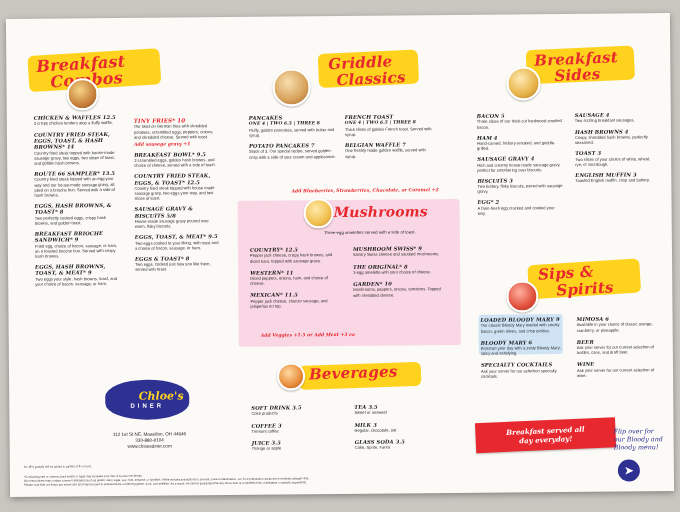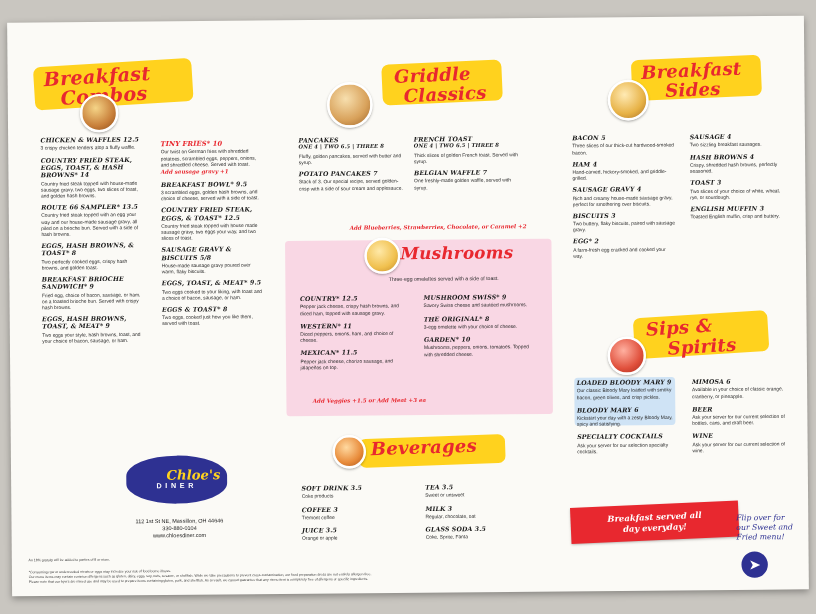--- a/index.html
+++ b/index.html
@@ -367,22 +367,22 @@
 
       <div class="ribbon" style="left:466px;top:406px;width:140px;height:30px;">
         <div>
           <div>Breakfast served all</div>
           <div>day everyday!</div>
         </div>
       </div>
 
       <div class="flip" style="left:604px;top:414px;width:60px;">
         <div>Flip over for</div>
-        <div>our Sweet and</div>
-        <div>Fried menu!</div>
+        <div>our Bloody and</div>
+        <div>Bloody menu!</div>
       </div>
       <div class="arrowcirc" style="left:608px;top:446px;">
         <span>➤</span>
       </div>
 
       <div class="fineprint" style="left:14px;top:446px;width:420px;">
         <div>An 18% gratuity will be added to parties of 8 or more.</div>
       </div>
       <div class="fineprint" style="left:14px;top:456px;width:640px;">
         <div>*Consuming raw or undercooked meats or eggs may increase your risk of food-borne illness.</div>

